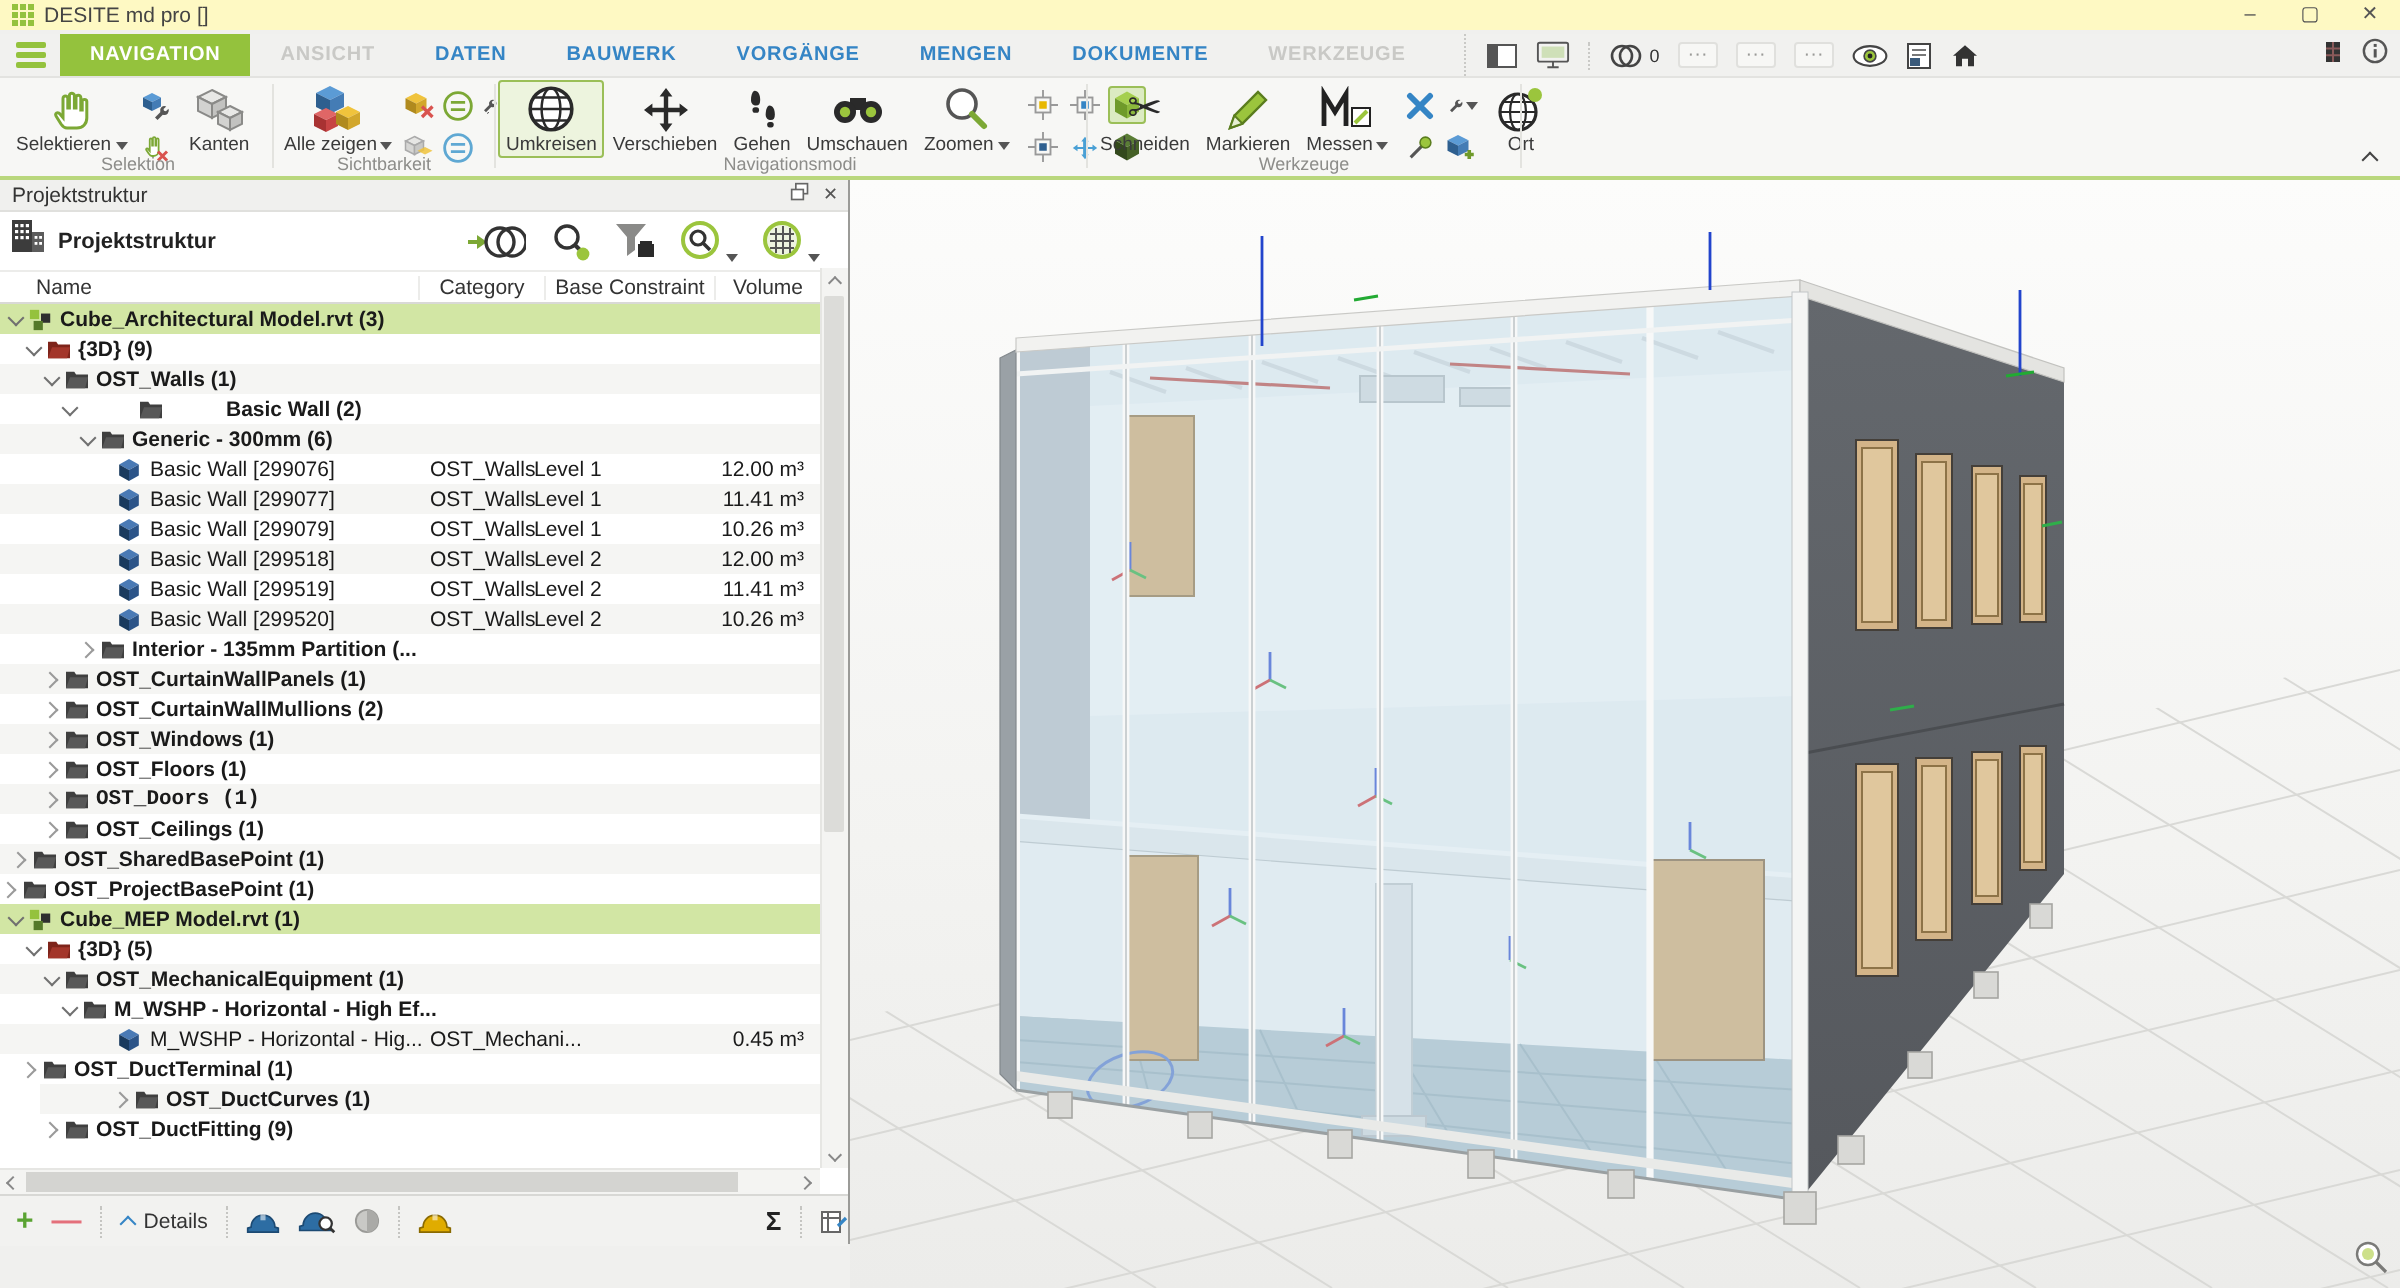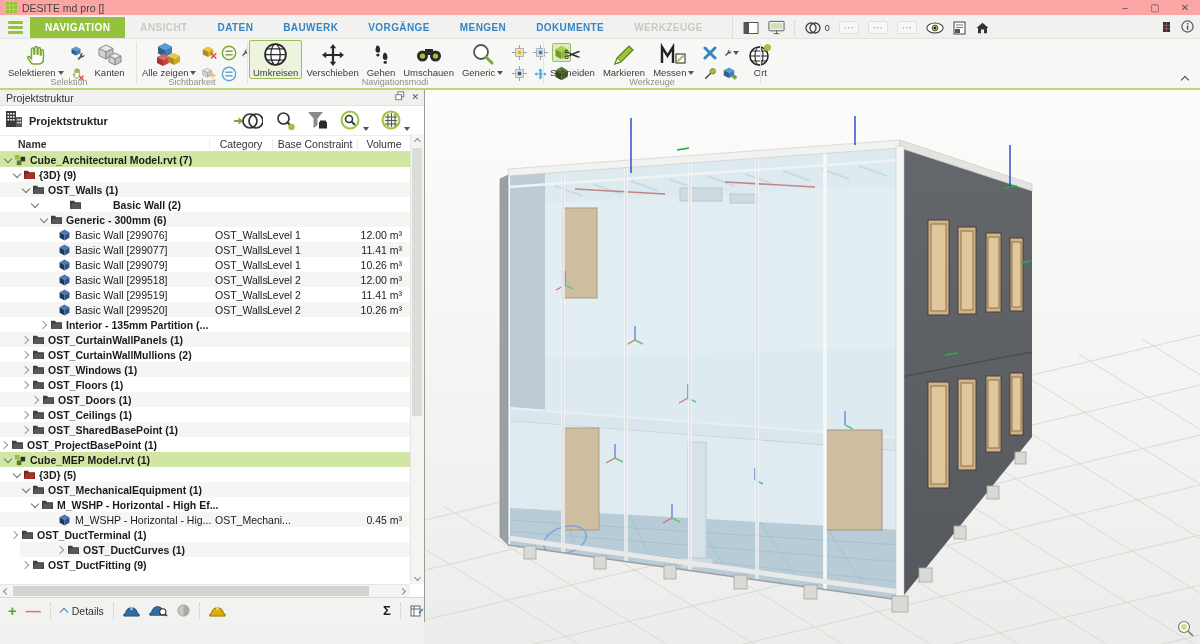--- a/index.html
+++ b/index.html
@@ -1,18 +1,18 @@
 <!DOCTYPE html>
 <html><head>
 <meta charset="utf-8">
 <style>
   html,body{margin:0;padding:0;}
   #app{position:relative;width:1200px;height:644px;background:#f0f0ee;font-family:"Liberation Sans",sans-serif;overflow:hidden;-webkit-font-smoothing:antialiased;}
   
-  #titlebar{position:absolute;top:0;left:0;right:0;height:15px;background:#fca5a5;display:flex;align-items:center;}
+  #titlebar{position:absolute;top:0;left:0;right:0;height:15px;background:#fef9c3;display:flex;align-items:center;}
   #appicon{width:11px;height:11px;margin:0 5px 0 6px;display:grid;grid-template-columns:repeat(3,3px);grid-template-rows:repeat(3,3px);gap:1px;}
   #appicon span{background:#94c23d;}
   #wintitle{font-size:10.5px;color:#444;}
   #wincontrols{margin-left:auto;display:flex;height:17px;}
   .winbtn{width:30px;text-align:center;font-size:10px;color:#555;line-height:17px;cursor:default;}
   
   #tabrow{position:absolute;top:17px;left:0;right:0;height:21px;background:#f1f1ef;border-bottom:1px solid #e3e3e0;display:flex;align-items:stretch;}
   #hamburger{width:30px;display:flex;flex-direction:column;justify-content:center;align-items:center;gap:2.5px;cursor:pointer;}
   #hamburger i{display:block;width:15px;height:2.4px;background:#94c23d;border-radius:1px;}
   .tab{padding:0 15px;line-height:21px;font-size:10px;font-weight:bold;letter-spacing:.4px;color:#3585c5;cursor:pointer;}
@@ -45,21 +45,21 @@
   #panel{position:absolute;top:90px;left:0;width:424px;height:532px;background:#fff;border-right:1px solid #9b9b98;}
   #ptitle{height:15px;background:#f0f0ee;border-bottom:1px solid #e0e0dd;display:flex;align-items:center;font-size:10.5px;color:#333;padding-left:6px;}
   #ptitle .sp{margin-left:auto;display:flex;gap:6px;padding-right:5px;}
   #ptitle .tbtn{font-size:9px;color:#555;cursor:pointer;line-height:13px;}
   #ptoolbar{height:29px;display:flex;align-items:center;border-bottom:1px solid #ececea;background:#fff;padding:0 4px;}
   #ptoolbar .ptt{font-weight:bold;font-size:11px;color:#222;margin-left:5px;}
   #ptoolbar .pticons{margin-left:auto;display:flex;align-items:center;gap:12px;padding-right:10px;}
   .pticon{cursor:pointer;display:flex;align-items:flex-end;gap:1px;}
   
   #thead{height:15px;display:flex;align-items:center;border-bottom:1px solid #d9d9d6;font-size:10.5px;color:#333;position:relative;background:#fff;}
-  #thead .h-name{padding-left:18px;flex:1;font-weight:bold;}
+  #thead .h-name{padding-left:18px;flex:1;}
   #thead .h-cat{width:62px;border-left:1px solid #ececea;text-align:center;}
   #thead .h-base{width:84px;border-left:1px solid #ececea;text-align:center;}
   #thead .h-vol{width:52px;border-left:1px solid #ececea;text-align:center;}
   #thead .h-sb{width:14px;}
   
   #tree{position:relative;height:435px;overflow:hidden;}
   .trow{height:15px;display:flex;align-items:center;position:relative;font-size:10.5px;color:#1a1a1a;cursor:default;}
   .trow:nth-child(odd){background:#f5f5f3;}
   .trow.sel{background:#d2e6a4;}
   .trow.b .tname{font-weight:bold;font-size:10.5px;}
@@ -363,21 +363,21 @@
             </span>
         </div>
         <div class="rbig">
           <span class="ric">
               <svg width="24" height="24" viewBox="0 0 24 24">
                 <circle cx="10" cy="9" r="7" fill="#fff" stroke="#555" stroke-width="1.8"></circle>
                 <path d="M15 14l6 6" stroke="#7ca835" stroke-width="3" stroke-linecap="round"></path>
               </svg>
             </span>
           <span class="rlb">
-              <span>Generic</span>
+              <span>Zoomen</span>
               <span class="dd"></span>
             </span>
         </div>
         <div class="smcol" style="margin-left:3px;">
           <div class="smrow">
             <span class="smbtn">
                 <svg width="15" height="15" viewBox="0 0 16 16">
                   <rect x="4" y="4" width="8" height="8" fill="none" stroke="#999"></rect>
                   <path d="M8 0v4M8 12v4M0 8h4M12 8h4" stroke="#999"></path>
                   <rect x="6" y="6" width="4" height="4" fill="#e8b800"></rect>
@@ -593,21 +593,21 @@
     <div id="tree">
         <div class="trow sel b" style="padding-left: 3px;">
           <span class="chev open"></span>
           <span class="ticon">
             <svg width="13" height="12" viewBox="0 0 14 13">
               <rect x="1" y="1" width="5" height="5" fill="#94c23d"></rect>
               <rect x="7" y="3" width="5" height="5" fill="#2f2f2f"></rect>
               <rect x="3" y="7" width="5" height="5" fill="#557a2a"></rect>
             </svg>
           </span>
-          <span class="tname">Cube_Architectural Model.rvt (7)</span>
+          <span class="tname">Cube_Architectural Model.rvt (3)</span>
         </div>
         <div class="trow b" style="padding-left: 12px;">
           <span class="chev open"></span>
           <span class="ticon">
             <svg width="13" height="11" viewBox="0 0 14 12">
               <path d="M1 2h4.5l1 1.5H13V11H1z" fill="#7e241a"></path>
               <path d="M3.2 5H13l-1.6 6H1z" fill="#a3362a"></path>
             </svg>
           </span>
           <span class="tname">{3D} (9)</span>
@@ -769,41 +769,41 @@
         <div class="trow b" style="padding-left: 21px;">
           <span class="chev closed"></span>
           <span class="ticon">
             <svg width="13" height="11" viewBox="0 0 14 12">
               <path d="M1 2h4.5l1 1.5H13V11H1z" fill="#3f3f3f"></path>
               <path d="M3.2 5H13l-1.6 6H1z" fill="#585858"></path>
             </svg>
           </span>
           <span class="tname">OST_Floors (1)</span>
         </div>
-        <div class="trow b" style="padding-left: 31px;">
+        <div class="trow b" style="padding-left: 21px; font-family: Liberation Mono, monospace;">
           <span class="chev closed"></span>
           <span class="ticon">
             <svg width="13" height="11" viewBox="0 0 14 12">
               <path d="M1 2h4.5l1 1.5H13V11H1z" fill="#3f3f3f"></path>
               <path d="M3.2 5H13l-1.6 6H1z" fill="#585858"></path>
             </svg>
           </span>
           <span class="tname">OST_Doors (1)</span>
         </div>
         <div class="trow b" style="padding-left: 21px;">
           <span class="chev closed"></span>
           <span class="ticon">
             <svg width="13" height="11" viewBox="0 0 14 12">
               <path d="M1 2h4.5l1 1.5H13V11H1z" fill="#3f3f3f"></path>
               <path d="M3.2 5H13l-1.6 6H1z" fill="#585858"></path>
             </svg>
           </span>
           <span class="tname">OST_Ceilings (1)</span>
         </div>
-        <div class="trow b" style="padding-left: 21px;">
+        <div class="trow b" style="padding-left: 5px;">
           <span class="chev closed"></span>
           <span class="ticon">
             <svg width="13" height="11" viewBox="0 0 14 12">
               <path d="M1 2h4.5l1 1.5H13V11H1z" fill="#3f3f3f"></path>
               <path d="M3.2 5H13l-1.6 6H1z" fill="#585858"></path>
             </svg>
           </span>
           <span class="tname">OST_SharedBasePoint (1)</span>
         </div>
         <div class="trow b" style="">

